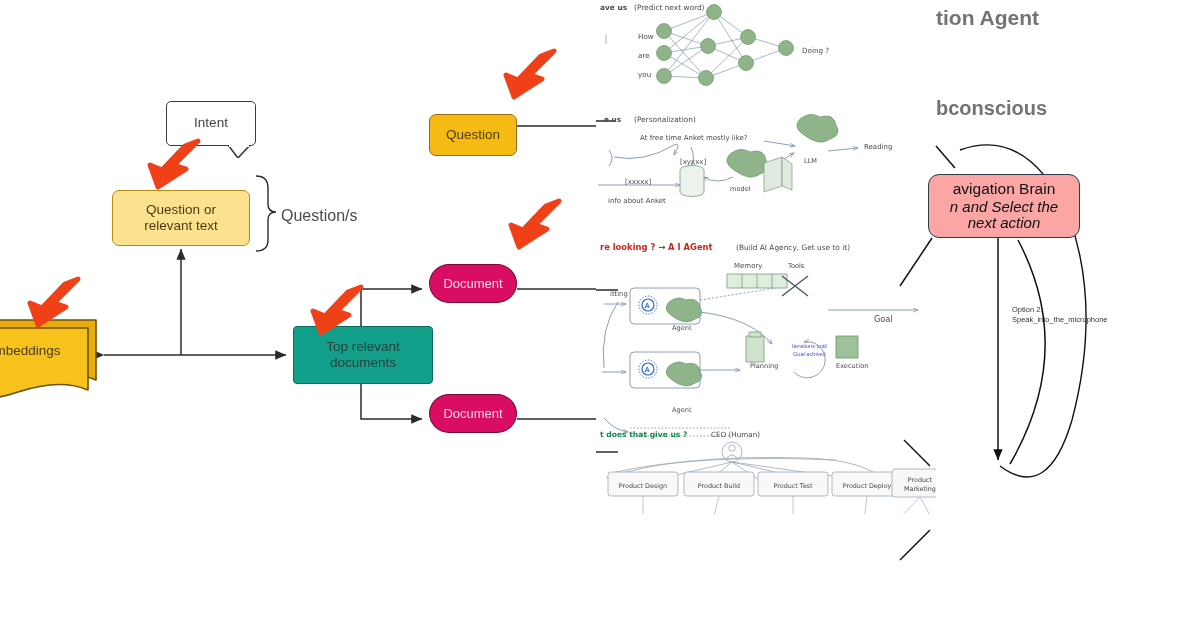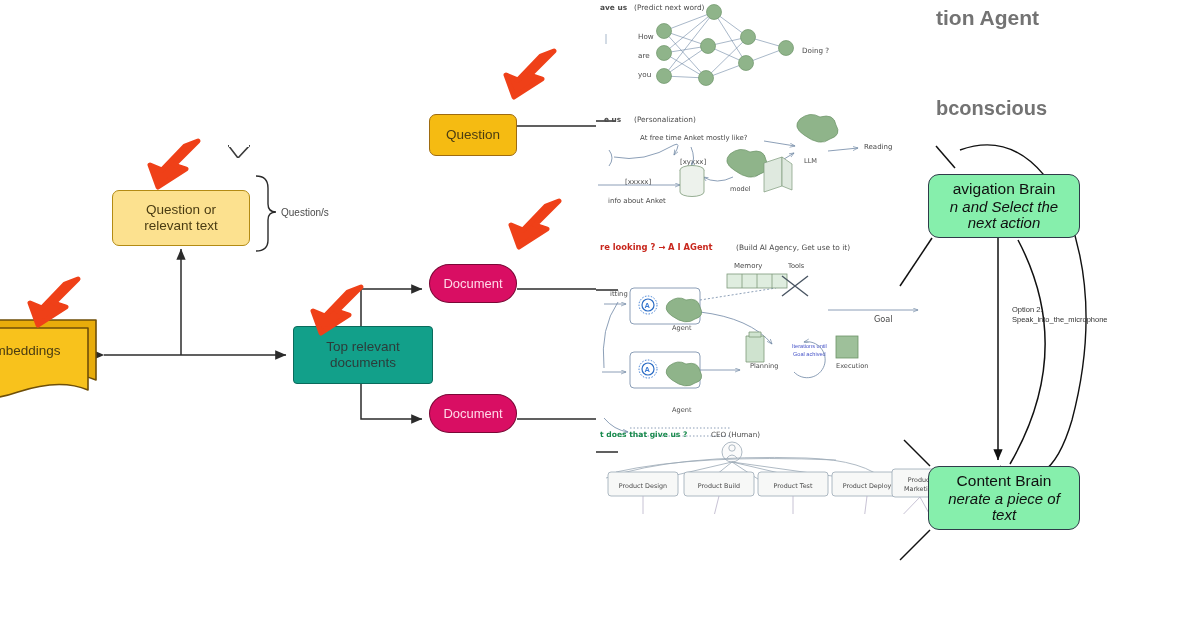--- a/index.html
+++ b/index.html
@@ -132,21 +132,21 @@
     color: #3c5a0e;
     font-size: 13px;
     align-items: flex-start;
     padding-top: 8px;
     z-index: 5;
   }
   .lime-box span { display:block; text-align:left; }
 
   
   .blue-brain {
-    background: #86efac;
+    background: #fca5a5;
     border: 1.6px solid #2f3b49;
     border-radius: 11px;
     color: #101010;
     flex-direction: column;
     z-index: 14;
   }
   .nav-brain { left: 928px; top: 174px; width: 152px; height: 64px; }
   .content-brain { left: 928px; top: 466px; width: 152px; height: 64px; }
   .brain-title { font-size: 15.5px; white-space: nowrap; }
   .brain-sub { font-size: 15px; font-style: italic; white-space: pre-line; line-height: 1.12; }
@@ -169,21 +169,21 @@
     color: #333;
     line-height: 1.35;
     white-space: pre-line;
     z-index: 14;
     margin-left: 8px;
   }
 
   
   .lbl {
     position: absolute;
-    font-size: 10px;
+    font-size: 16px;
     color: #4b4b4b;
     white-space: nowrap;
   }
   .lbl-questions { left: 281px; top: 207px; }
 
   
   svg.wires { position: absolute; inset: 0; width: 1200px; height: 630px; }
   svg.wires-under { z-index: 3; }
   svg.wires-over  { z-index: 13; }
 
@@ -225,20 +225,23 @@
       <line x1="517" y1="289" x2="700" y2="289"></line>
       <line x1="517" y1="419" x2="700" y2="419"></line>
 
       <line x1="517" y1="126" x2="700" y2="126"></line>
 
       <path d="M256,176 Q268,176 268,188 L268,204 Q268,212 276,212 Q268,212 268,220 L268,240
                Q268,251 256,251" stroke-width="1.4"></path>
     </g>
   </svg>
 
+  <div class="node intent-box">
+    <span>Intent</span>
+  </div>
   <svg class="intent-tail" viewBox="0 0 22 13">
     <path d="M0,0 L22,0 L10,13 Z" fill="#ffffff" stroke="#3b3b3b" stroke-width="1.6" stroke-linejoin="round"></path>
     <line x1="1" y1="0.8" x2="21" y2="0.8" stroke="#ffffff" stroke-width="2.4"></line>
   </svg>
 
   <div class="node yellow-soft q-or-text">
     <span>Question or
 relevant text</span>
   </div>
 
@@ -548,25 +551,20 @@
 
   <div class="node blue-brain nav-brain">
     <span class="brain-title">avigation Brain</span>
     <span class="brain-sub">n and Select the
 next action</span>
   </div>
 
   <div class="option-note">Option 2:
 Speak_into_the_microphone</div>
 
-  <div class="node blue-brain content-brain">
-    <span class="brain-title">Content Brain</span>
-    <span class="brain-sub">nerate a piece of
-text</span>
-  </div>
 
   <svg class="pointer-arrow" style="left:144px; top:137px;" width="58" height="56" viewBox="0 0 58 56">
     <path d="M54,4 L30,28 L42,32 L14,50 L6,28 L18,33 L41,9 Z" fill="#ef4018" stroke="#ef4018" stroke-width="5" stroke-linejoin="round"></path>
   </svg>
   <svg class="pointer-arrow" style="left:500px; top:47px;" width="58" height="56" viewBox="0 0 58 56">
     <path d="M54,4 L30,28 L42,32 L14,50 L6,28 L18,33 L41,9 Z" fill="#ef4018" stroke="#ef4018" stroke-width="5" stroke-linejoin="round"></path>
   </svg>
   <svg class="pointer-arrow" style="left:505px; top:197px;" width="58" height="56" viewBox="0 0 58 56">
     <path d="M54,4 L30,28 L42,32 L14,50 L6,28 L18,33 L41,9 Z" fill="#ef4018" stroke="#ef4018" stroke-width="5" stroke-linejoin="round"></path>
   </svg>

